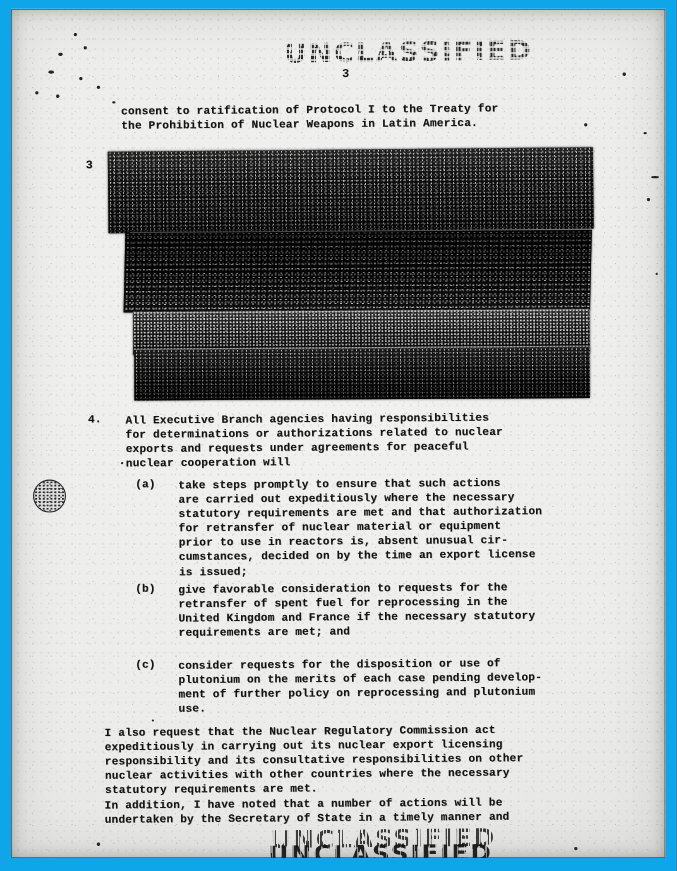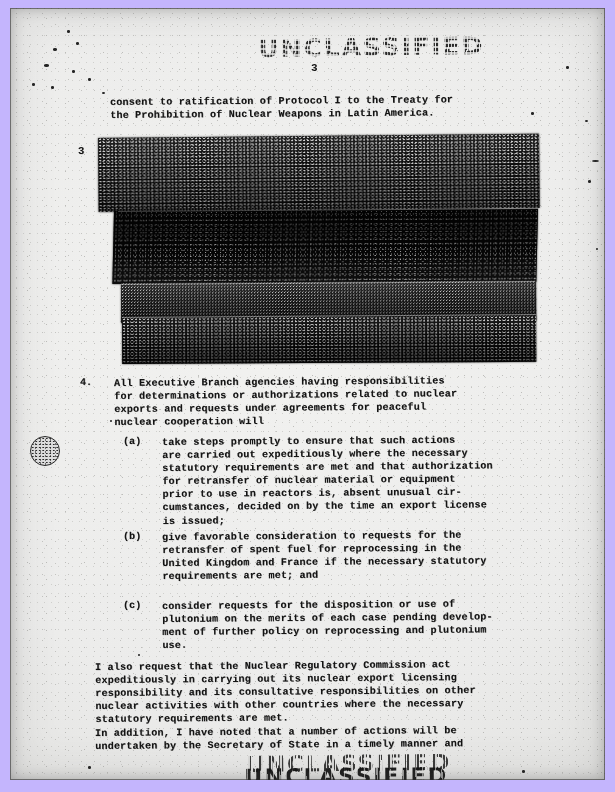--- a/index.html
+++ b/index.html
@@ -12,21 +12,21 @@
     height: 792px;
     overflow: hidden;
     font-family: "Liberation Mono", "DejaVu Sans Mono", monospace;
   }
 
   
   #scan {
     position: relative;
     width: 615px;
     height: 792px;
-    background: #c4b5fd;
+    background: #0ea5e9;
     overflow: hidden;
   }
 
   #page {
     position: absolute;
     left: 10px;
     top: 8px;
     width: 595px;
     height: 772px;
     background:

